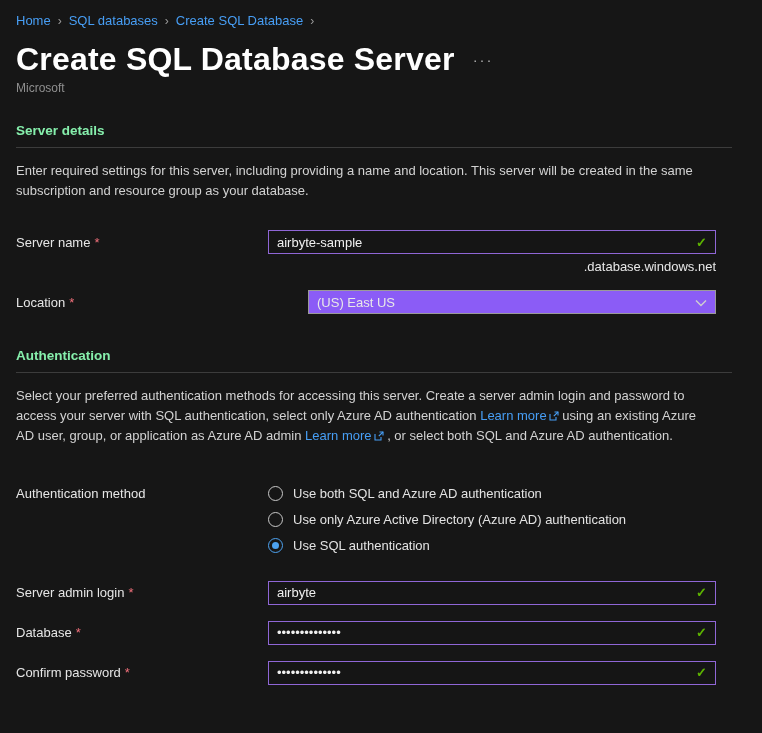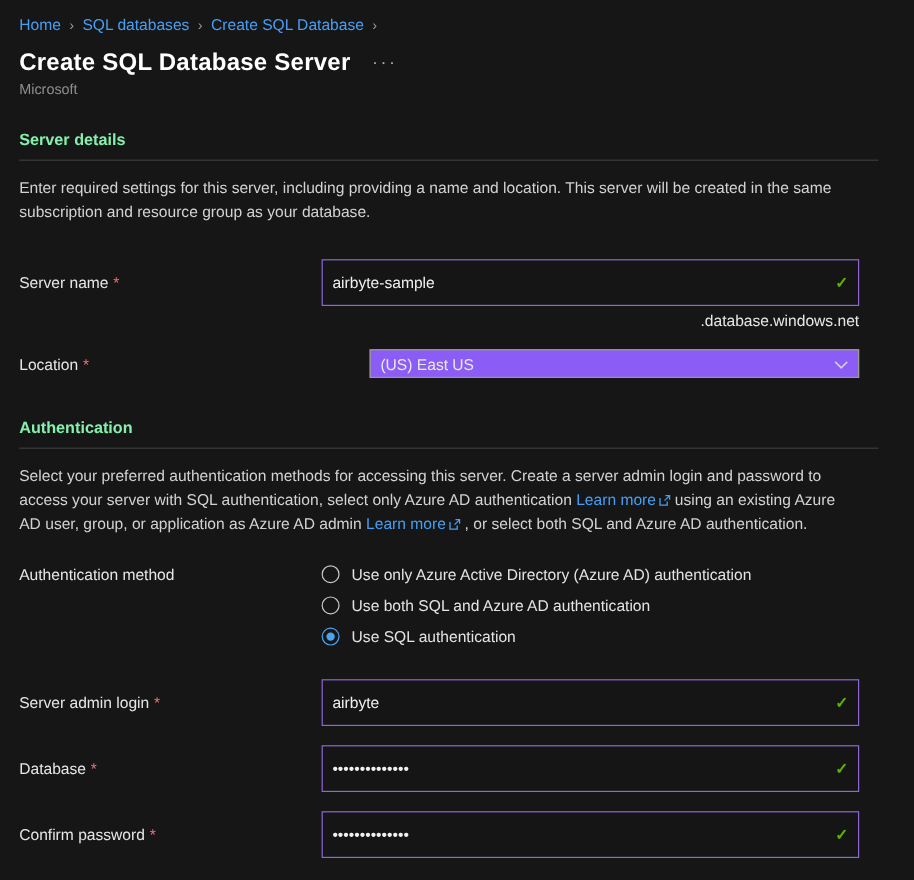--- a/index.html
+++ b/index.html
@@ -13,21 +13,21 @@
   }
   .content { padding: 0 46px 0 16px; }
 
   
   .breadcrumb { padding-top: 13px; font-size: 13px; white-space: nowrap; }
   .breadcrumb a { color: #479ef5; text-decoration: none; cursor: pointer; }
   .breadcrumb .sep { color: #9a9a9a; margin: 0 7px; font-size: 12px; }
 
   
   .title-row { display: flex; align-items: center; margin-top: 13px; }
-  h1 { color: #ffffff; font-size: 20px; font-weight: 700; letter-spacing: .2px; }
+  h1 { color: #ffffff; font-size: 32px; font-weight: 700; letter-spacing: .2px; }
   .more-options { color: #adadad; font-size: 15px; letter-spacing: 2px; margin-left: 18px; cursor: pointer; line-height: 10px; }
   .publisher { color: #8f8f8f; font-size: 12px; margin-top: 3px; }
 
   
   .section-heading { color: #86efac; font-size: 13.5px; font-weight: 700; margin-top: 28px; }
   .section-heading.auth { margin-top: 34px; }
   .divider { border: none; border-top: 1px solid #3c3c3c; margin-top: 9px; margin-right: -16px; }
   .section-desc { margin-top: 13px; line-height: 1.5; color: #d2d2d2; max-width: 714px; }
   .link { color: #479ef5; text-decoration: none; cursor: pointer; white-space: nowrap; }
   .ext-icon { display: inline-block; vertical-align: -1px; margin-left: 2px; }
@@ -38,21 +38,21 @@
   .form-row .field { flex: 1; min-width: 0; }
   .req { color: #f1707b; margin-left: 4px; }
 
   .row-server-name { margin-top: 30px; }
   .row-location { margin-top: 16px; gap: 40px; }
   .row-admin { margin-top: 22px; }
   .row-password, .row-confirm { margin-top: 16px; }
 
   .textfield {
     display: flex; align-items: center;
-    height: 39px; padding: 0 8px;
+    height: 24px; padding: 0 8px;
     background: #151515;
     border: 1px solid #8f66d6;
   }
   .textfield input {
     flex: 1; min-width: 0;
     background: transparent; border: none; outline: none;
     color: #f0f0f0; font-family: "Liberation Sans", sans-serif; font-size: 13px;
   }
   .check { color: #5db300; font-size: 13px; font-weight: 700; margin-left: 8px; }
 
@@ -61,21 +61,21 @@
   .selectbox {
     display: flex; align-items: center; justify-content: space-between;
     height: 24px; padding: 0 8px;
     background: #8b5cf6;
     border: 1px solid #9b9a99;
     color: #e8e8e8; cursor: pointer;
   }
   .chevron { display: inline-block; margin-left: 8px; }
 
   
-  .row-auth-method { margin-top: 18px; align-items: flex-start; }
+  .row-auth-method { margin-top: 34px; align-items: flex-start; }
   .row-auth-method .label { line-height: 26px; }
   .radio-group { display: flex; flex-direction: column; }
   .radio-option { display: flex; align-items: center; height: 26px; cursor: pointer; color: #e3e3e3; }
   .radio-circle {
     width: 15px; height: 15px; flex: 0 0 15px;
     border: 1px solid #c8c8c8; border-radius: 50%;
     position: relative; margin-right: 10px; background: transparent;
   }
   .radio-option.checked .radio-circle { border-color: #4da2f0; }
   .radio-option.checked .radio-circle::after {
@@ -144,25 +144,25 @@
           </svg></span></a><span> , or select both SQL and Azure AD authentication.</span></p>
 
   <div class="form-row row-auth-method">
     <div class="label">
       <span>Authentication method</span>
     </div>
     <div class="field">
       <div class="radio-group">
         <div class="radio-option">
           <span class="radio-circle"></span>
-          <span>Use only Azure Active Directory (Azure AD) authentication</span>
+          <span>Use both SQL and Azure AD authentication</span>
         </div>
         <div class="radio-option">
           <span class="radio-circle"></span>
-          <span>Use both SQL and Azure AD authentication</span>
+          <span>Use only Azure Active Directory (Azure AD) authentication</span>
         </div>
         <div class="radio-option checked">
           <span class="radio-circle"></span>
           <span>Use SQL authentication</span>
         </div>
       </div>
     </div>
   </div>
 
   <div class="form-row row-admin">

